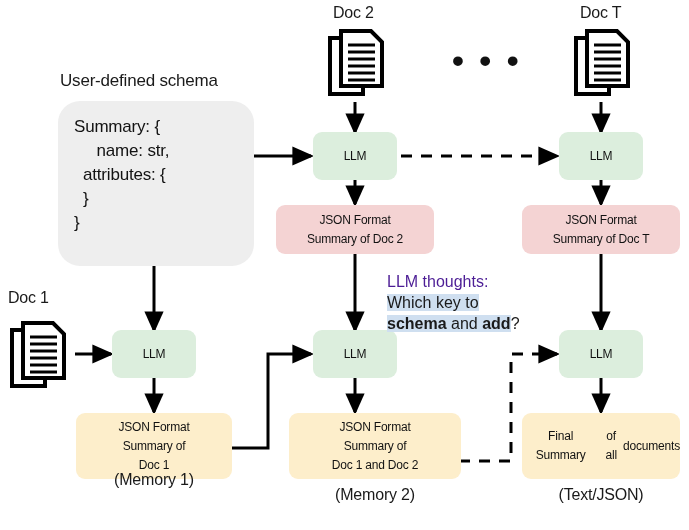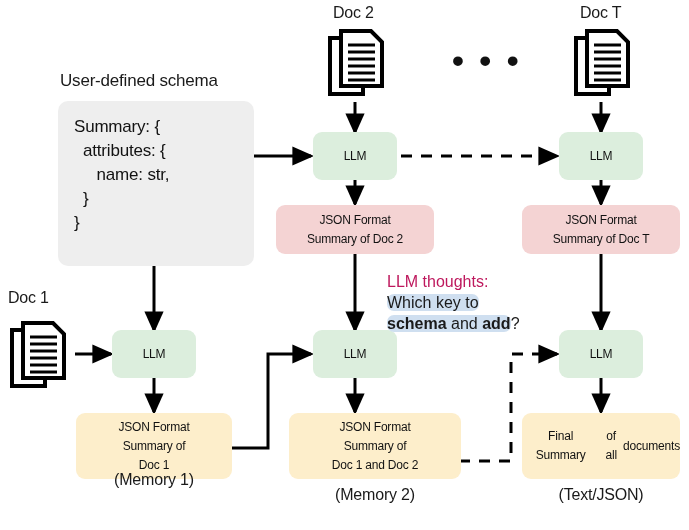--- a/index.html
+++ b/index.html
@@ -45,41 +45,40 @@
     font-size: 12px;
     line-height: 19px;
     color: #121212;
     letter-spacing: -0.2px;
   }
   .box-llm     { background: #dceedd; }
   .box-json    { background: #f4d3d3; }
   .box-mem     { background: #fdeecb; }
   .box-schema  {
     background: #eeeeee;
-    border-radius: 10px;
+    border-radius: 22px;
     display: block;
     text-align: left;
     padding: 14px 16px 10px 16px;
     font-size: 17px;
     line-height: 24px;
   }
   .schema-line { white-space: pre; }
 
   
   .thought-head {
     font-size: 16px;
     line-height: 20px;
     white-space: nowrap;
-    color: #be185d;
+    color: #4c1d95;
   }
   .thought-hl {
     background: #cfdff0;
     display: inline;
     box-decoration-break: clone;
-    border-radius: 7px;
     -webkit-box-decoration-break: clone;
   }
   .thought-body {
     font-size: 16px;
     line-height: 21px;
     color: #1a1a1a;
     white-space: nowrap;
   }
   .thought-body b { font-weight: 700; }
 
@@ -172,22 +171,22 @@
       <line x1="21" y1="31" x2="48" y2="31"></line>
       <line x1="21" y1="38" x2="48" y2="38"></line>
       <line x1="21" y1="45" x2="48" y2="45"></line>
       <line x1="21" y1="52" x2="48" y2="52"></line>
     </g>
   </svg>
 
   <div class="cap abs" style="left:60px; top:71px; font-size:17px;">User-defined schema</div>
   <div class="box box-schema" style="left:58px; top:101px; width:196px; height:165px;">
     <div class="schema-line">Summary: {</div>
+    <div class="schema-line">     name: str,</div>
     <div class="schema-line">  attributes: {</div>
-    <div class="schema-line">     name: str,</div>
     <div class="schema-line">  }</div>
     <div class="schema-line">}</div>
   </div>
 
   <div class="box box-llm" style="left:313px; top:132px; width:84px; height:48px;">LLM</div>
   <div class="box box-llm" style="left:559px; top:132px; width:84px; height:48px;">LLM</div>
 
   <div class="box box-json" style="left:276px; top:205px; width:158px; height:49px;
        flex-direction:column;">
     <span>JSON Format</span>

